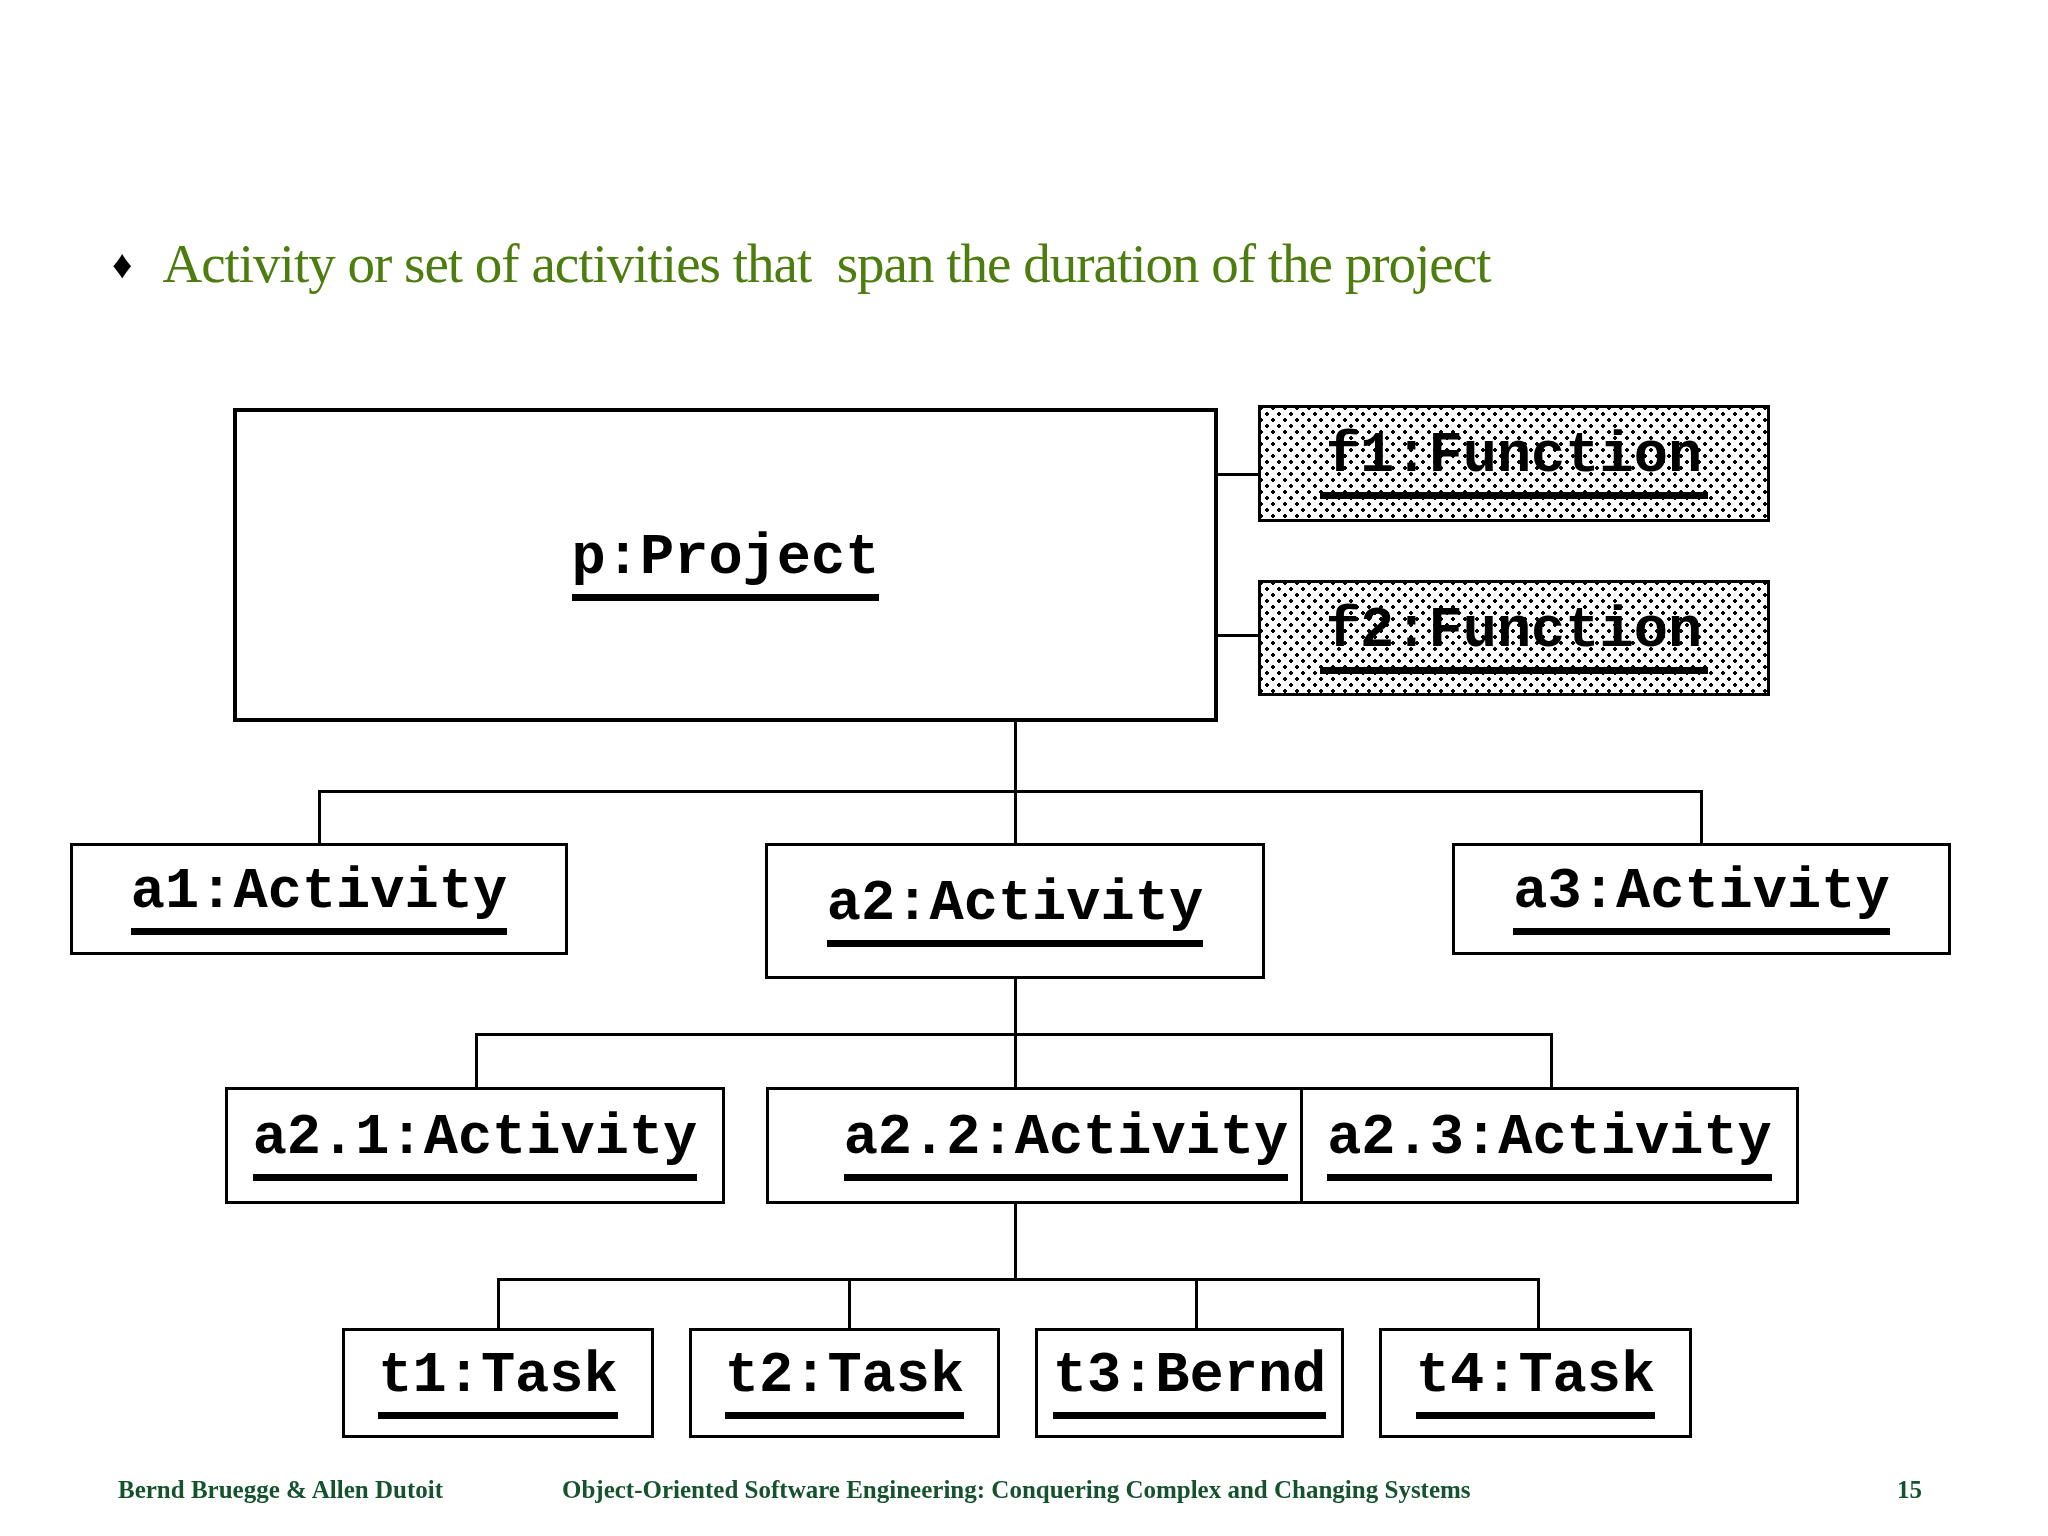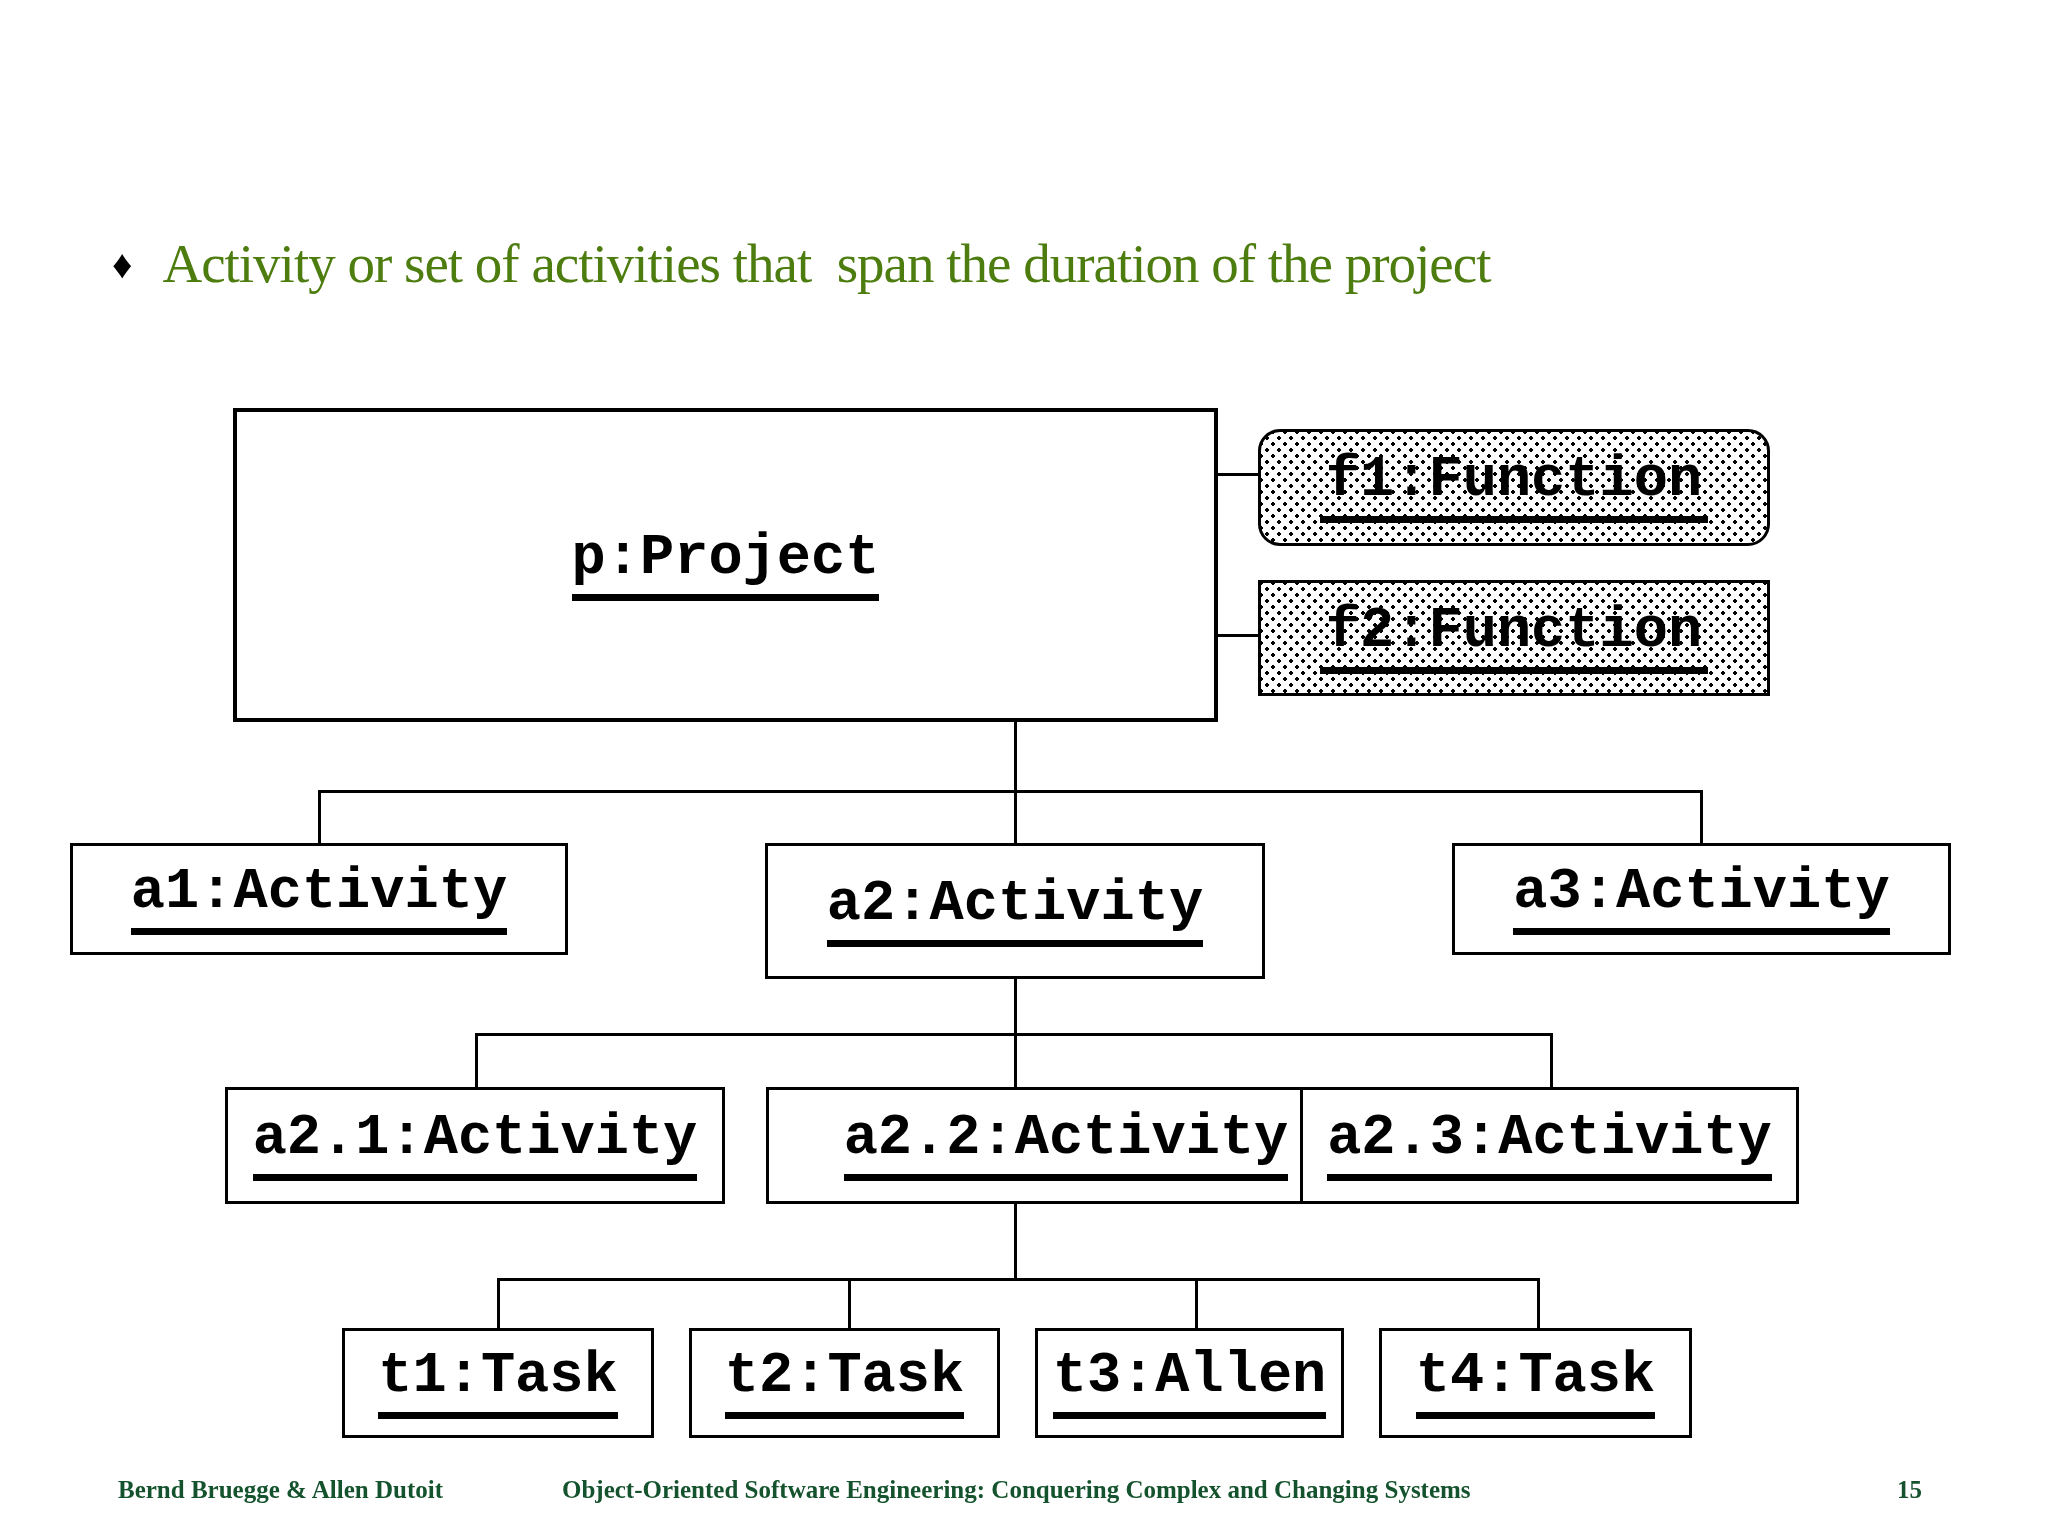--- a/index.html
+++ b/index.html
@@ -95,21 +95,21 @@
   <div class="hline" style="left:497px;top:1278px;width:1043px;"></div>
   <div class="vline" style="left:497px;top:1278px;height:50px;"></div>
   <div class="vline" style="left:848px;top:1278px;height:50px;"></div>
   <div class="vline" style="left:1195px;top:1278px;height:50px;"></div>
   <div class="vline" style="left:1537px;top:1278px;height:50px;"></div>
 
   <div class="node node-project" style="left:233px;top:408px;width:985px;height:314px;">
     <span class="lbl">p:Project</span>
   </div>
 
-  <div class="node node-dotted" style="left:1258px;top:429px;width:512px;height:117px;border-radius:22px;">
+  <div class="node node-dotted" style="left:1258px;top:405px;width:512px;height:117px;">
     <span class="lbl">f1:Function</span>
   </div>
 
   <div class="node node-dotted" style="left:1258px;top:580px;width:512px;height:116px;">
     <span class="lbl">f2:Function</span>
   </div>
 
   <div class="node" style="left:70px;top:843px;width:498px;height:112px;">
     <span class="lbl">a1:Activity</span>
   </div>
@@ -136,21 +136,21 @@
 
   <div class="node" style="left:342px;top:1328px;width:312px;height:110px;">
     <span class="lbl">t1:Task</span>
   </div>
 
   <div class="node" style="left:689px;top:1328px;width:311px;height:110px;">
     <span class="lbl">t2:Task</span>
   </div>
 
   <div class="node" style="left:1035px;top:1328px;width:309px;height:110px;">
-    <span class="lbl">t3:Allen</span>
+    <span class="lbl">t3:Bernd</span>
   </div>
 
   <div class="node" style="left:1379px;top:1328px;width:313px;height:110px;">
     <span class="lbl">t4:Task</span>
   </div>
 
   <div class="footer-left">Bernd Bruegge &amp; Allen Dutoit</div>
   <div class="footer-center">Object-Oriented Software Engineering: Conquering Complex and Changing Systems</div>
   <div class="footer-page">15</div>
 

